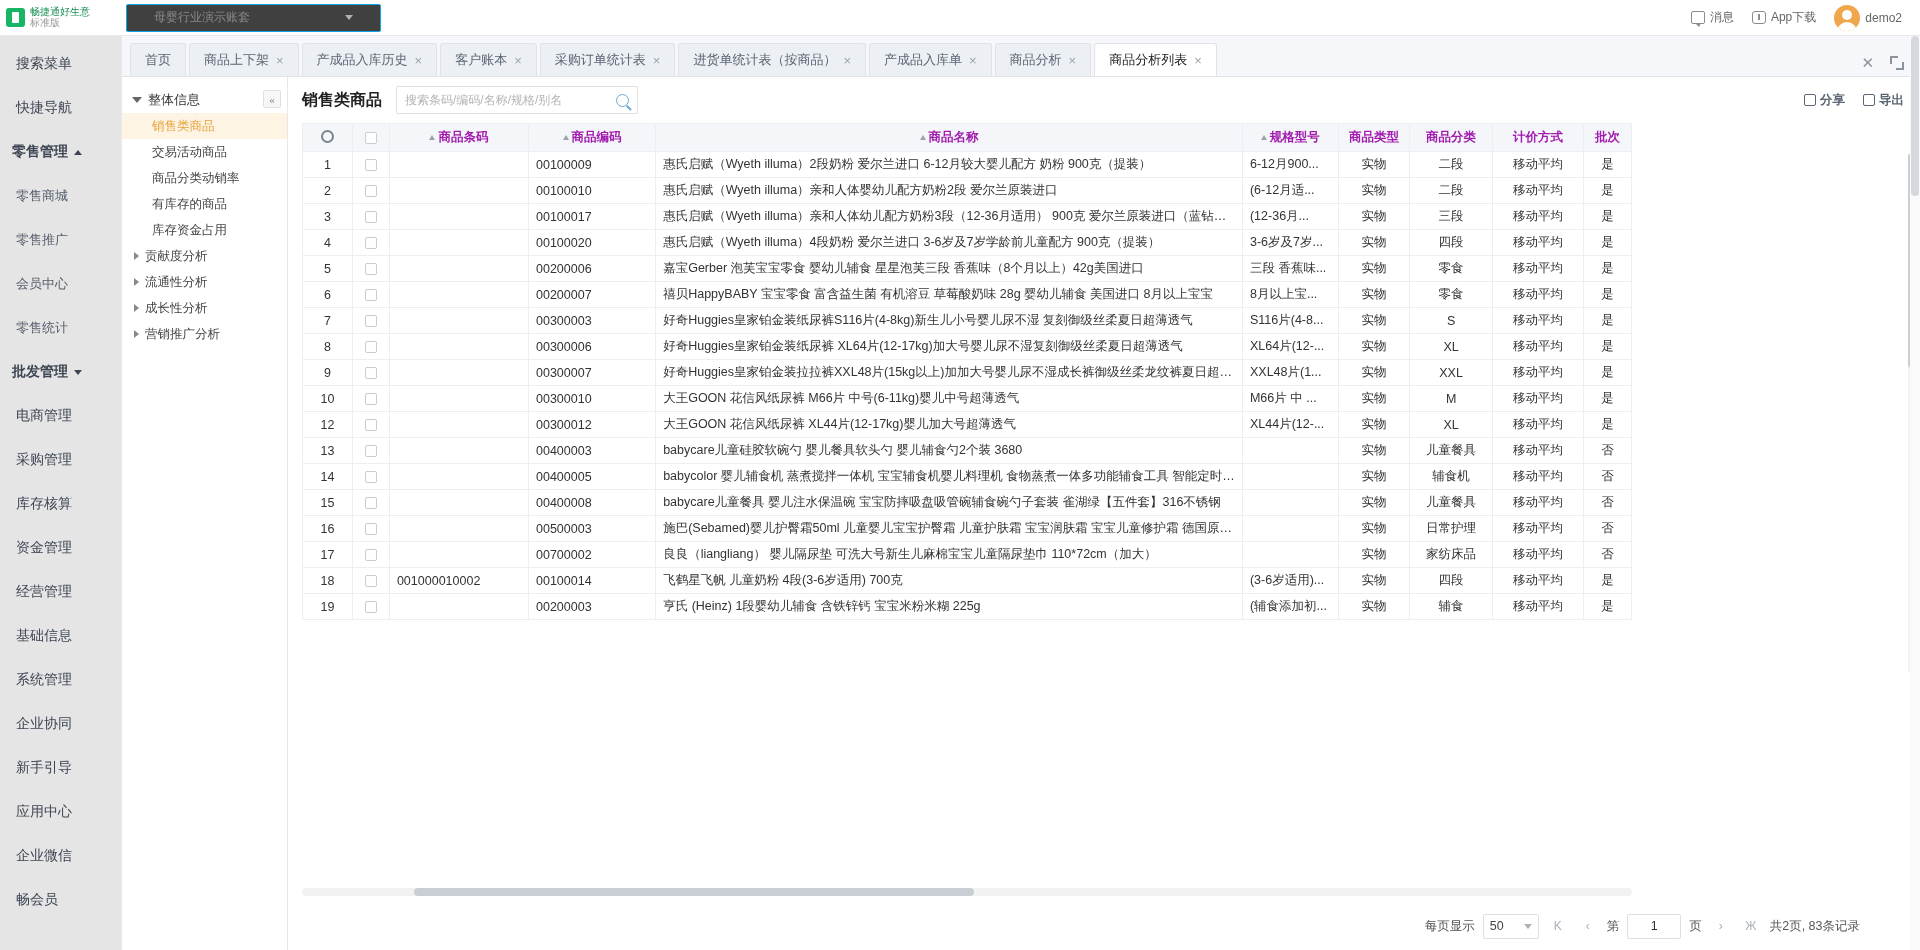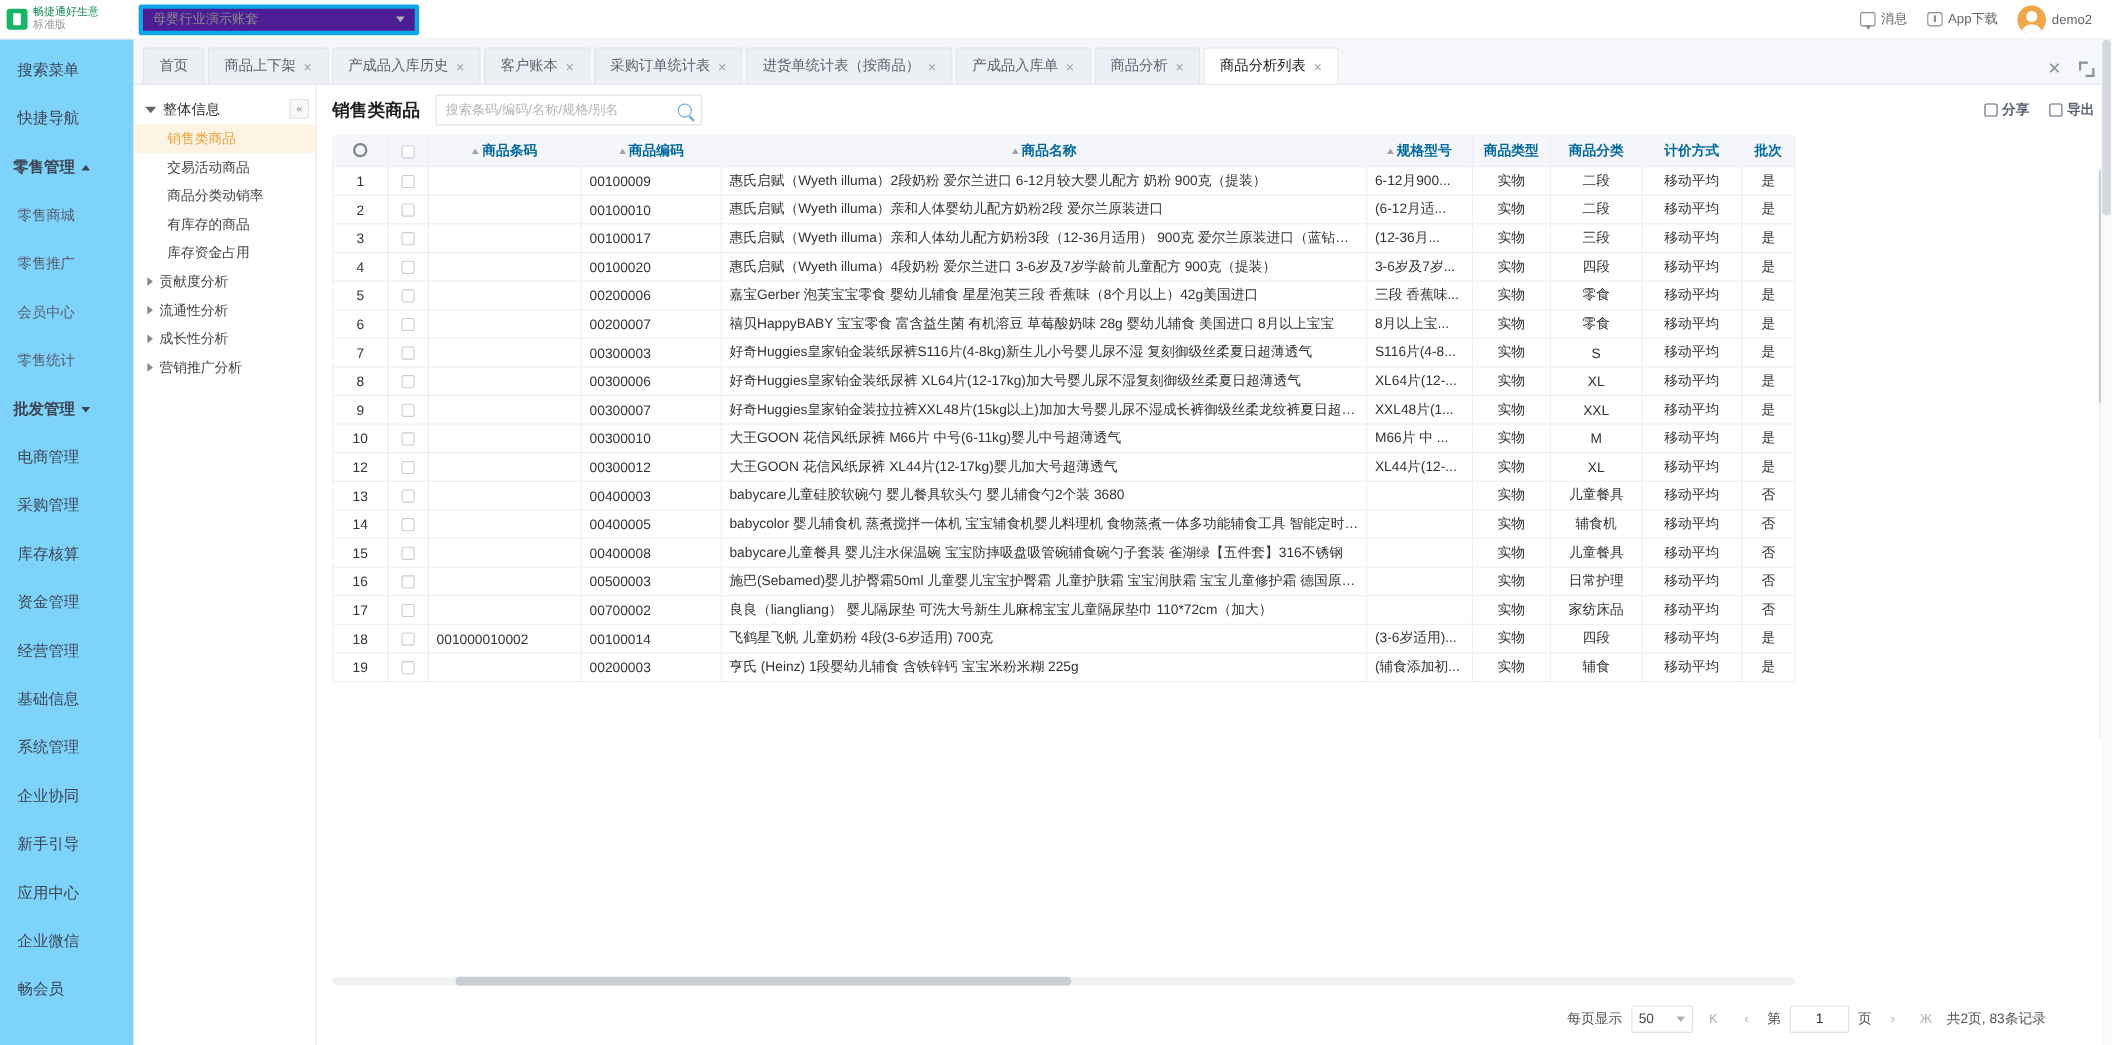--- a/index.html
+++ b/index.html
@@ -35,24 +35,24 @@
   .brand-logo:after {
     content: ""; position: absolute; left: 6px; top: 4px;
     width: 7px; height: 11px; background: #fff; border-radius: 1px;
   }
   .brand-text { line-height: 1.05; }
   .brand-text .l1 { font-size: 10px; color: #1a8f55; white-space: nowrap; }
   .brand-text .l2 { font-size: 10px; color: #999; white-space: nowrap; }
 
   .acct-select {
     width: 255px; height: 28px; margin-left: 4px;
-    border: 4px solid #0ea5e9; border-radius: 2px;
+    border: 1px solid #0ea5e9; border-radius: 2px;
     display: flex; align-items: center; justify-content: space-between;
-    padding: 0 9px; font-size: 12px; color: #8a8a8a;
-    background: #4c1d95;
+    padding: 0 27px; font-size: 12px; color: #8a8a8a;
+    background: #404040;
   }
   .caret-down {
     width: 0; height: 0;
     border-left: 4px solid transparent; border-right: 4px solid transparent;
     border-top: 5px solid #b0b0b0;
   }
   .top-right {
     margin-left: auto; display: flex; align-items: center; gap: 18px;
     padding-right: 18px; font-size: 12px; color: #666;
   }
@@ -81,21 +81,21 @@
     content: ""; position: absolute; left: 3px; top: 17px;
     width: 20px; height: 13px; border-radius: 10px 10px 0 0; background: #fff;
   }
 
   
   .body { flex: 1 1 auto; display: flex; min-height: 0; }
 
   
   .leftnav {
     width: 122px; flex: 0 0 122px;
-    background: #7dd3fc;
+    background: #e5e5e5;
     border-right: 1px solid #e9e9e9;
     padding-top: 6px;
     overflow: hidden;
   }
   .nav-item {
     height: 44px; display: flex; align-items: center;
     padding-left: 16px; font-size: 14px; color: #3e4654;
     cursor: pointer; position: relative;
   }
   .nav-item.bold { font-weight: bold; padding-left: 12px; }
@@ -218,21 +218,21 @@
   
   .tablewrap { flex: 1 1 auto; overflow: hidden; position: relative; padding: 0 16px 0 14px; }
   table.grid { border-collapse: collapse; width: 1330px; table-layout: fixed; }
   table.grid th, table.grid td {
     border: 1px solid #ebeef2;
     font-size: 12.5px; color: #333;
     padding: 0 7px; height: 26px;
     overflow: hidden; white-space: nowrap; text-overflow: ellipsis;
   }
   table.grid thead th {
-    background: #f4f6f9; color: #0369a1; font-weight: bold; height: 28px;
+    background: #f4f6f9; color: #a21caf; font-weight: bold; height: 28px;
     position: relative;
   }
   table.grid thead th .sorter {
     display: inline-block; width: 0; height: 0; margin-right: 3px;
     border-left: 3.5px solid transparent; border-right: 3.5px solid transparent;
     border-bottom: 5px solid #9aa3ad; vertical-align: middle;
   }
   td.c-idx, th.c-idx { text-align: center; width: 46px; }
   td.c-chk, th.c-chk { text-align: center; width: 34px; }
   td.c-code, th.c-code { width: 128px; }

